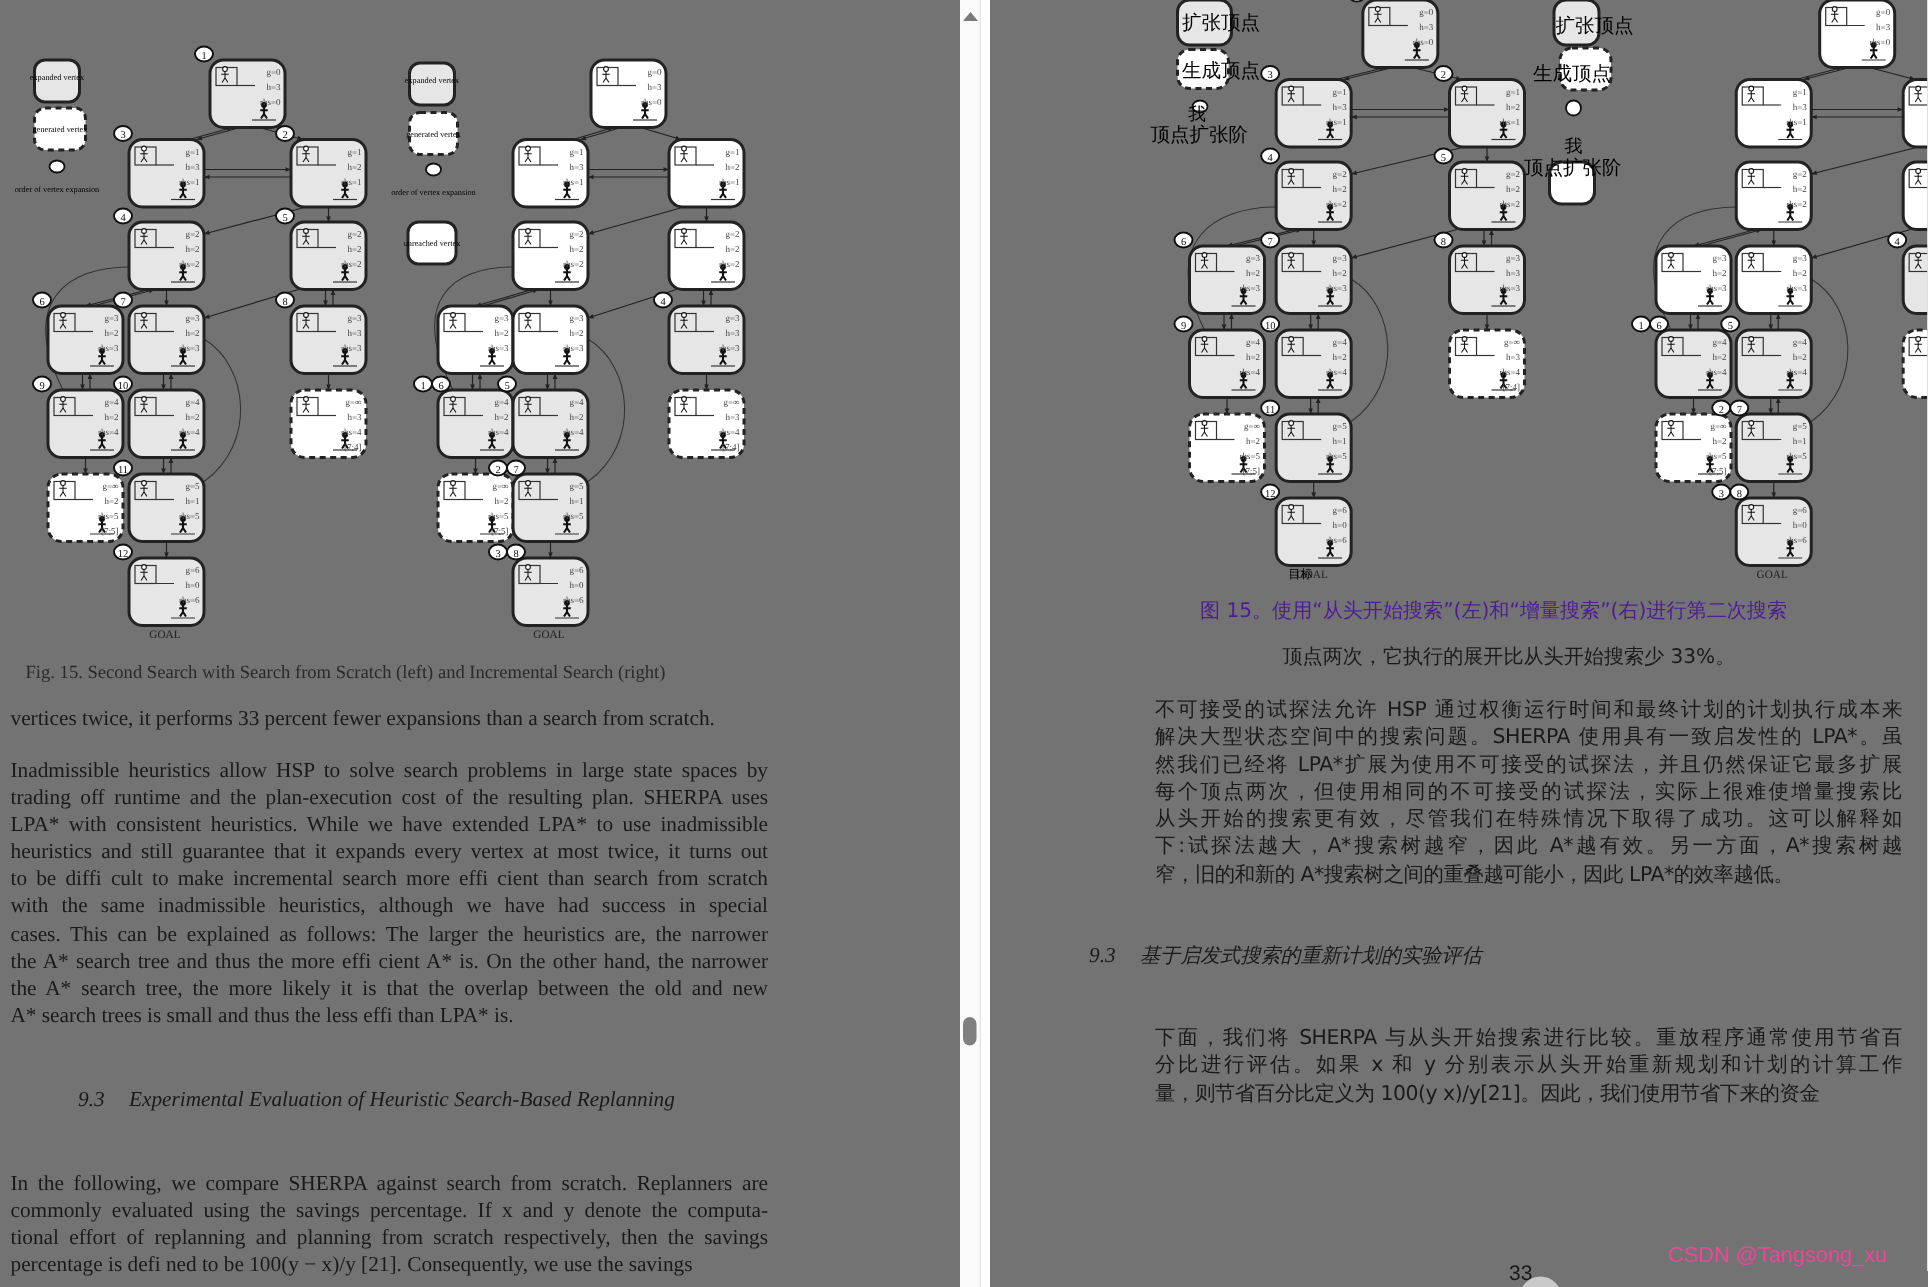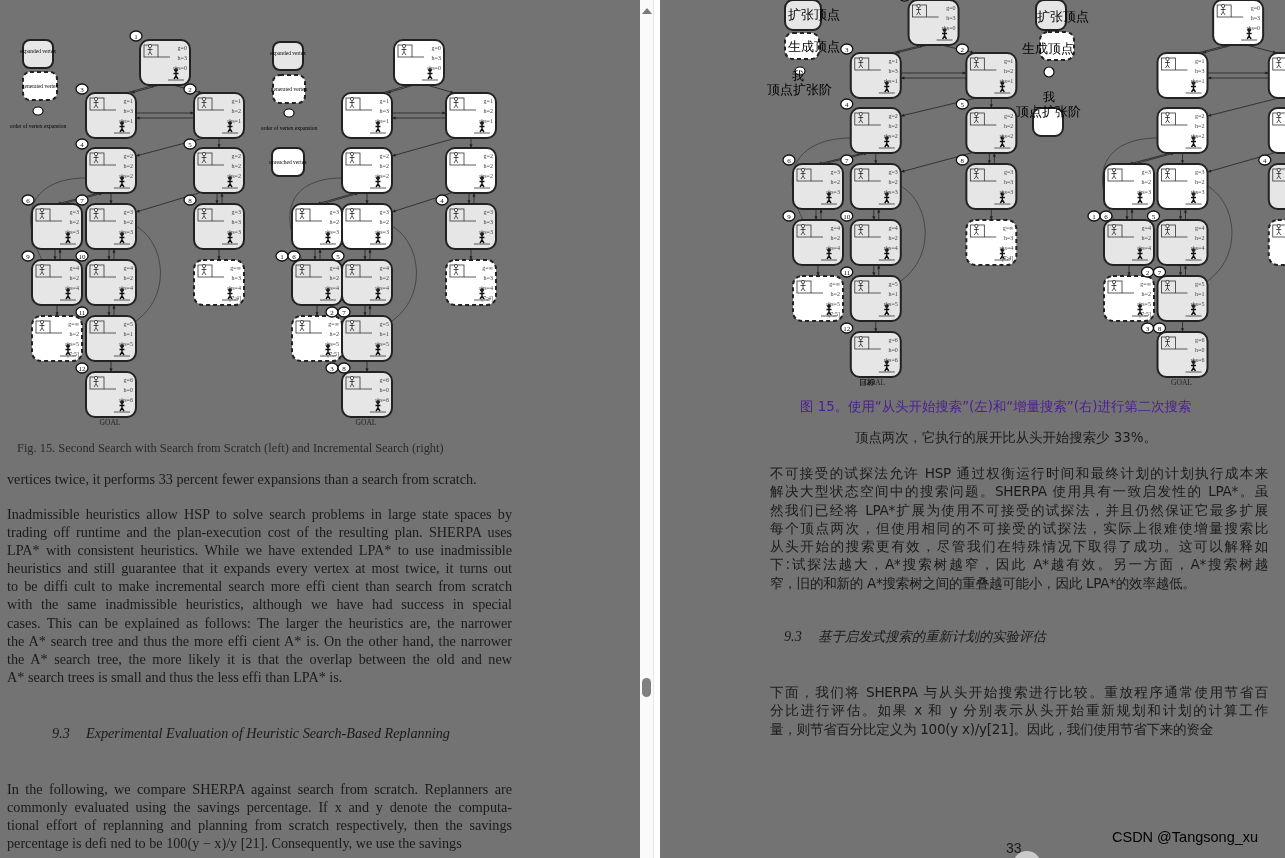--- a/index.html
+++ b/index.html
@@ -24,26 +24,26 @@
   .en-para .line { display: block; text-align: justify; text-align-last: justify; height: 18.1px; white-space: nowrap; }
   .en-para .line.last { text-align-last: left; }
   .en-heading { position: absolute; left: 7px; top: 725px; font-size: 14.2px; font-style: italic; white-space: nowrap; margin-left: 45px; }
   .en-heading .num { display: inline-block; width: 34px; }
 
   .zh-caption { position: absolute; left: 800px; top: 398px; font-size: 13.4px; color: #4c1d95; white-space: nowrap; font-family: "DejaVu Sans", sans-serif; }
   .zh-center { position: absolute; left: 855px; top: 429px; font-size: 13.4px; white-space: nowrap; font-family: "DejaVu Sans", sans-serif; }
   .zh-para { position: absolute; left: 770px; width: 498px; font-size: 13.6px; line-height: 18.3px; font-family: "DejaVu Sans", sans-serif; color: #1a1a1a; }
   .zh-para .line { display: block; white-space: nowrap; text-align: justify; text-align-last: justify; height: 18.3px; letter-spacing: -0.3px; }
   .zh-para .line.last { text-align-last: left; }
-  .zh-heading { position: absolute; left: 784px; top: 628px; font-size: 14.2px; font-style: italic; white-space: nowrap; font-family: "Liberation Serif", serif; }
+  .zh-heading { position: absolute; left: 726px; top: 628px; font-size: 14.2px; font-style: italic; white-space: nowrap; font-family: "Liberation Serif", serif; }
   .zh-heading .num { display: inline-block; width: 34px; }
 
   .page-number { position: absolute; left: 1006px; top: 840px; font-size: 14px; font-family: "Liberation Sans", sans-serif; color: #1a1a1a; }
   .page-nav-bubble { position: absolute; left: 1013px; top: 851px; width: 28px; height: 20px; border-radius: 14px 14px 0 0; background: #c9c9c9; }
-  .watermark { position: absolute; left: 1112px; top: 829px; font-size: 14.5px; font-family: "Liberation Sans", sans-serif; color: #000000; white-space: nowrap; }
+  .watermark { position: absolute; left: 1112px; top: 829px; font-size: 14.5px; font-family: "Liberation Sans", sans-serif; color: #ec4899; white-space: nowrap; }
 </style>
 </head>
 <body>
 
 <div id="left-pane" class="pane">
   <svg id="fig-left" class="fig" width="640" height="435" style="left:0;top:0">
       <rect x="23" y="40" width="30" height="28" rx="7" fill="#e6e6e6" stroke="#222" stroke-width="2"></rect>
       <text x="38" y="53" font-size="5.5" text-anchor="middle">expanded vertex</text>
       <rect x="23" y="72" width="34" height="28" rx="7" fill="#fff" stroke="#222" stroke-width="2" stroke-dasharray="4,3"></rect>
       <text x="40" y="88" font-size="5.5" text-anchor="middle">generated vertex</text>

